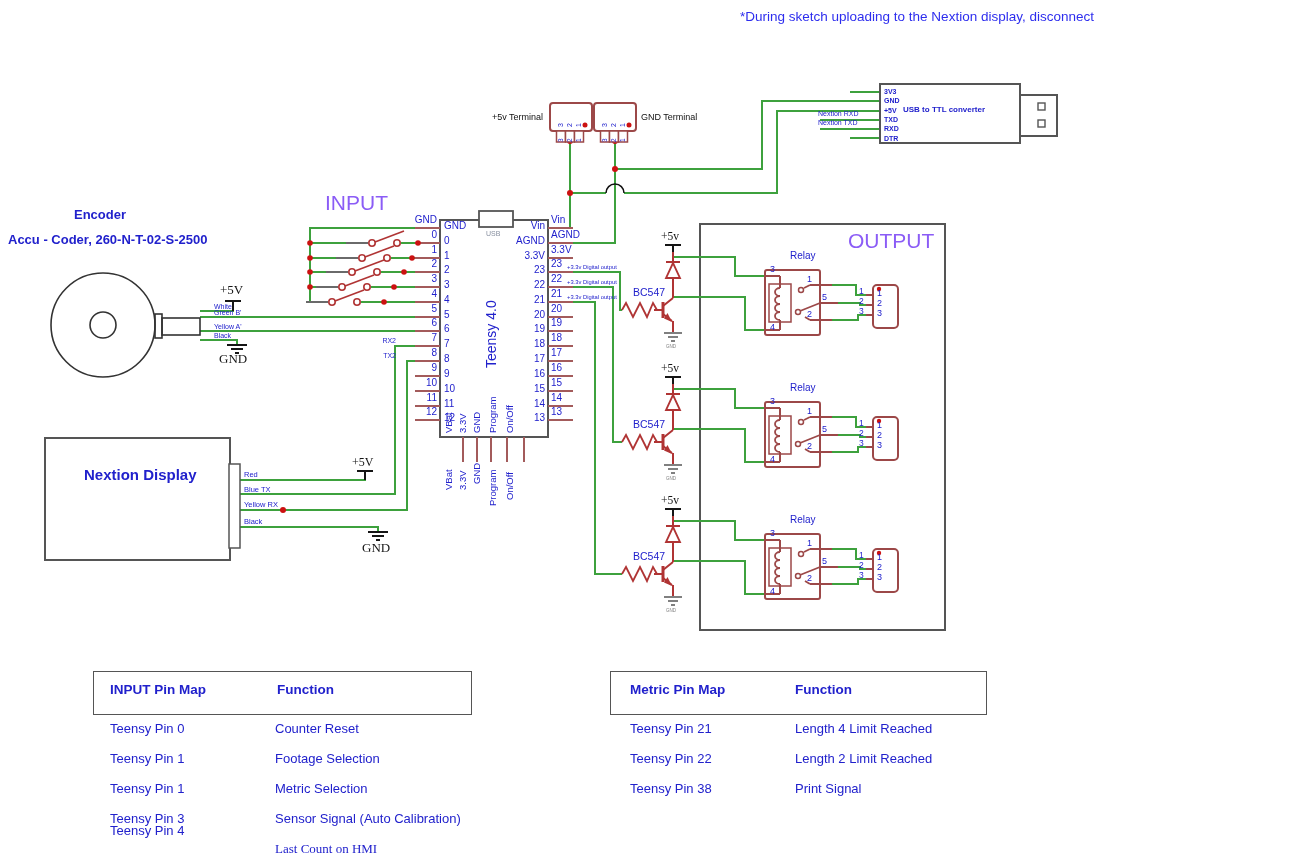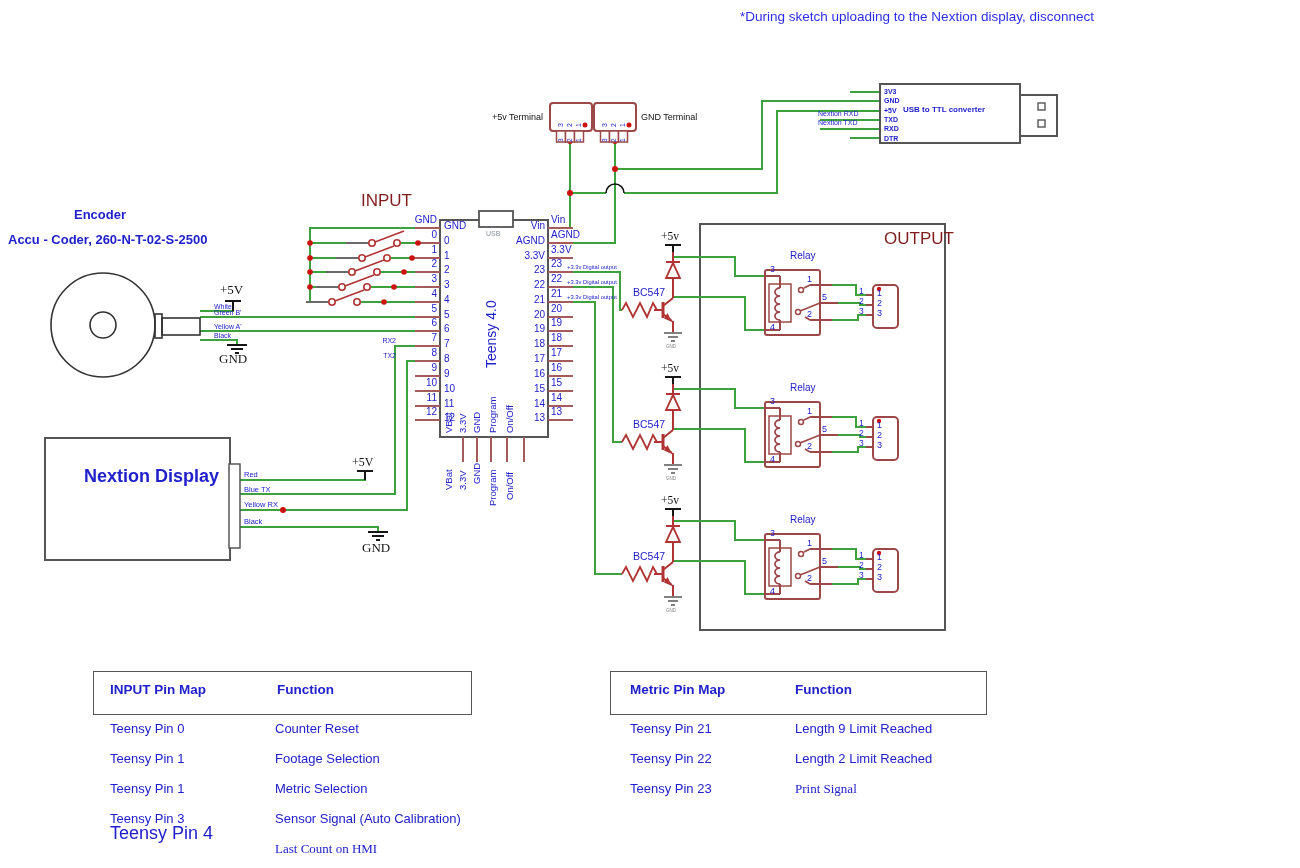--- a/index.html
+++ b/index.html
@@ -6,21 +6,21 @@
   #canvas{position:relative;width:1116px;height:868px;background:#fff;overflow:hidden;
           font-family:"Liberation Sans",sans-serif;}
   svg{position:absolute;left:0;top:0;}
   .lbl{position:absolute;color:#2121cc;white-space:nowrap;line-height:1.05;
        font-family:"Liberation Sans",sans-serif;font-size:10px;}
   .b{font-weight:bold;}
   .serif{font-family:"Liberation Serif","DejaVu Serif",serif;color:#151515;}
   .right{text-align:right;}
   .rot{transform:rotate(-90deg);transform-origin:0 0;}
   .note{font-size:13.5px;color:#2d2dee;}
-  .title{font-size:17px;color:#7f1d1d;margin-left:36px;}
+  .title{font-size:21px;color:#8b5cf6;}
 </style>
 </head>
 <body>
 
 <div id="canvas">
 
   <svg id="schem" width="1300" height="868">
 
     <g stroke="#3da13d" stroke-width="2" fill="none">
       <path d="M880,92 h-30"></path>
@@ -213,21 +213,21 @@
   <div class="lbl note" style="left:740px;top:10px">*During sketch uploading to the Nextion display, disconnect</div>
 
   <div class="lbl title" style="left:325px;top:192px">INPUT</div>
   <div class="lbl title" style="left:848px;top:230px">OUTPUT</div>
 
   <div class="lbl b" style="left:74px;top:208px;font-size:13px">Encoder</div>
   <div class="lbl b" style="left:8px;top:233px;font-size:13px">Accu - Coder, 260-N-T-02-S-2500</div>
   <div class="lbl serif" style="left:220px;top:283px;font-size:13px">+5V</div>
   <div class="lbl serif" style="left:219px;top:352px;font-size:13px">GND</div>
 
-  <div class="lbl b" style="left:84px;top:467px;font-size:18px">Nextion Display</div>
+  <div class="lbl b" style="left:84px;top:467px;font-size:15px">Nextion Display</div>
   <div class="lbl serif" style="left:352px;top:456px;font-size:12px">+5V</div>
   <div class="lbl serif" style="left:362px;top:541px;font-size:13px">GND</div>
 
   <div class="lbl b" style="left:903px;top:106px;font-size:8px">USB to TTL converter</div>
   <div class="lbl" style="left:818px;top:110px;font-size:7px">Nextion RXD</div>
   <div class="lbl" style="left:818px;top:119px;font-size:7px">Nextion TXD</div>
 
   <div class="lbl right" style="left:483px;top:113px;width:60px;font-size:9px;color:#111">+5v Terminal</div>
   <div class="lbl" style="left:641px;top:113px;font-size:9px;color:#111">GND Terminal</div>
 
@@ -373,21 +373,21 @@
     <div class="lbl" style="left: 859px; top: 571px; font-size: 8.5px;">3</div>
     <div class="lbl" style="left: 877px; top: 573px; font-size: 9px;">3</div>
     <div class="lbl" style="left: 110px; top: 722px; font-size: 13px;">Teensy Pin 0</div>
     <div class="lbl" style="left: 275px; top: 722px; font-size: 13px;">Counter Reset</div>
     <div class="lbl" style="left: 110px; top: 752px; font-size: 13px;">Teensy Pin 1</div>
     <div class="lbl" style="left: 275px; top: 752px; font-size: 13px;">Footage Selection</div>
     <div class="lbl" style="left: 110px; top: 782px; font-size: 13px;">Teensy Pin 1</div>
     <div class="lbl" style="left: 275px; top: 782px; font-size: 13px;">Metric Selection</div>
     <div class="lbl" style="left: 110px; top: 812px; font-size: 13px;">Teensy Pin 3</div>
     <div class="lbl" style="left: 275px; top: 812px; font-size: 13px;">Sensor Signal (Auto Calibration)</div>
-    <div class="lbl" style="left: 110px; top: 824px; font-size: 18px; text-align: center;">Teensy Pin 4</div>
+    <div class="lbl" style="left: 110px; top: 824px; font-size: 13px; text-align: center;">Teensy Pin 4</div>
     <div class="lbl" style="left: 275px; top: 842px; font-size: 13px; font-family: Liberation Serif, serif;">Last Count on HMI</div>
     <div class="lbl" style="left: 630px; top: 722px; font-size: 13px;">Teensy Pin 21</div>
-    <div class="lbl" style="left: 795px; top: 722px; font-size: 13px;">Length 9 Limit Reached</div>
+    <div class="lbl" style="left: 795px; top: 722px; font-size: 13px;">Length 4 Limit Reached</div>
     <div class="lbl" style="left: 630px; top: 752px; font-size: 13px;">Teensy Pin 22</div>
     <div class="lbl" style="left: 795px; top: 752px; font-size: 13px;">Length 2 Limit Reached</div>
-    <div class="lbl" style="left: 630px; top: 782px; font-size: 13px;">Teensy Pin 23</div>
-    <div class="lbl" style="left: 795px; top: 782px; font-size: 13px; font-family: Liberation Serif, serif;">Print Signal</div>
+    <div class="lbl" style="left: 630px; top: 782px; font-size: 13px;">Teensy Pin 38</div>
+    <div class="lbl" style="left: 795px; top: 782px; font-size: 13px;">Print Signal</div>
   </div>
 
 </body></html>

